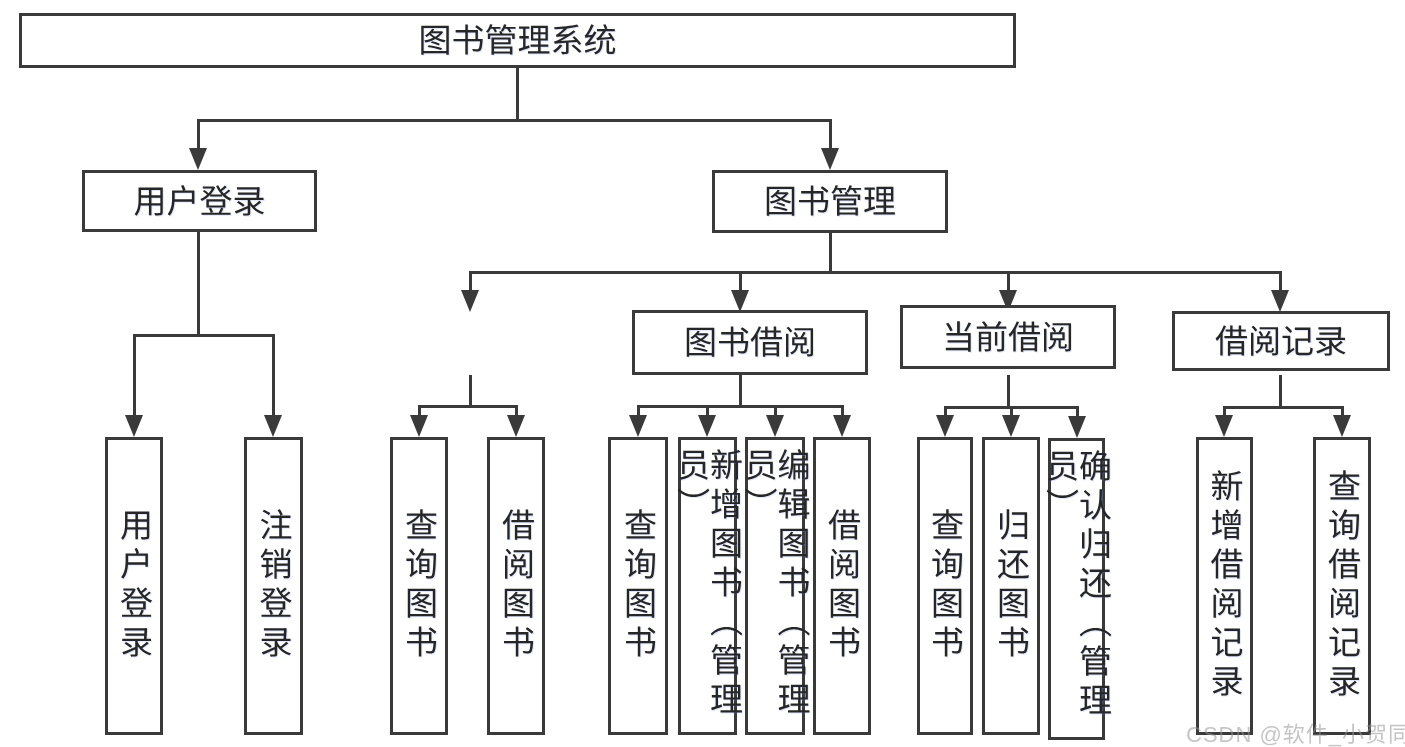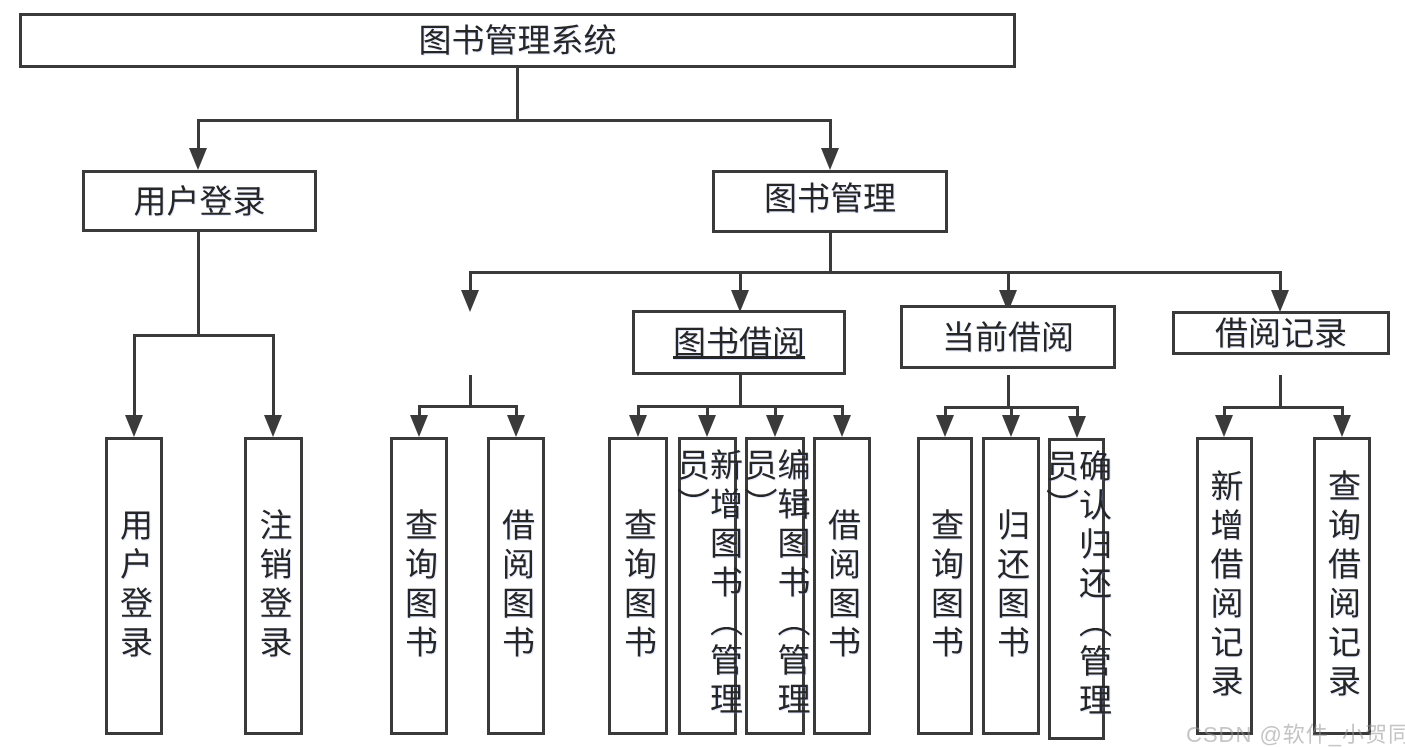--- a/index.html
+++ b/index.html
@@ -59,21 +59,21 @@
   <div class="vl" style="left:516px;top:68px;height:52px;"></div>
   <div class="hl" style="left:197px;top:119px;width:635px;"></div>
   <div class="vl" style="left:197px;top:119px;height:33px;"></div>
   <div class="arr" style="left:189px;top:148px;"></div>
   <div class="vl" style="left:829px;top:119px;height:33px;"></div>
   <div class="arr" style="left:821px;top:148px;"></div>
 
   <div class="box" style="left:82px;top:170px;width:235px;height:62px;">
     <span>用户登录</span>
   </div>
-  <div class="box" style="left:712px;top:170px;width:236px;height:63px;font-family:Liberation Mono, monospace;">
+  <div class="box" style="left:712px;top:170px;width:236px;height:63px;">
     <span>图书管理</span>
   </div>
 
   <div class="vl" style="left:197px;top:232px;height:103px;"></div>
   <div class="hl" style="left:133px;top:334px;width:142px;"></div>
   <div class="vl" style="left:133px;top:334px;height:83px;"></div>
   <div class="arr" style="left:125px;top:415px;"></div>
   <div class="vl" style="left:272px;top:334px;height:83px;"></div>
   <div class="arr" style="left:264px;top:415px;"></div>
 
@@ -81,27 +81,27 @@
   <div class="hl" style="left:469px;top:271px;width:813px;"></div>
   <div class="vl" style="left:469px;top:271px;height:21px;"></div>
   <div class="arr" style="left:461px;top:290px;"></div>
   <div class="vl" style="left:739px;top:271px;height:21px;"></div>
   <div class="arr" style="left:731px;top:290px;"></div>
   <div class="vl" style="left:1007px;top:271px;height:21px;"></div>
   <div class="arr" style="left:999px;top:290px;"></div>
   <div class="vl" style="left:1279px;top:271px;height:21px;"></div>
   <div class="arr" style="left:1271px;top:290px;"></div>
 
-  <div class="box" style="left:632px;top:310px;width:214px;height:65px;text-decoration:underline;">
+  <div class="box" style="left:632px;top:310px;width:236px;height:65px;">
     <span>图书借阅</span>
   </div>
   <div class="box" style="left:900px;top:305px;width:216px;height:64px;">
     <span>当前借阅</span>
   </div>
-  <div class="box" style="left:1172px;top:311px;width:218px;height:44px;">
+  <div class="box" style="left:1172px;top:311px;width:218px;height:60px;">
     <span>借阅记录</span>
   </div>
 
   <div class="vl" style="left:469px;top:375px;height:32px;"></div>
   <div class="hl" style="left:418px;top:405px;width:100px;"></div>
   <div class="vl" style="left:418px;top:405px;height:12px;"></div>
   <div class="arr" style="left:410px;top:415px;"></div>
   <div class="vl" style="left:515px;top:405px;height:12px;"></div>
   <div class="arr" style="left:507px;top:415px;"></div>
 

